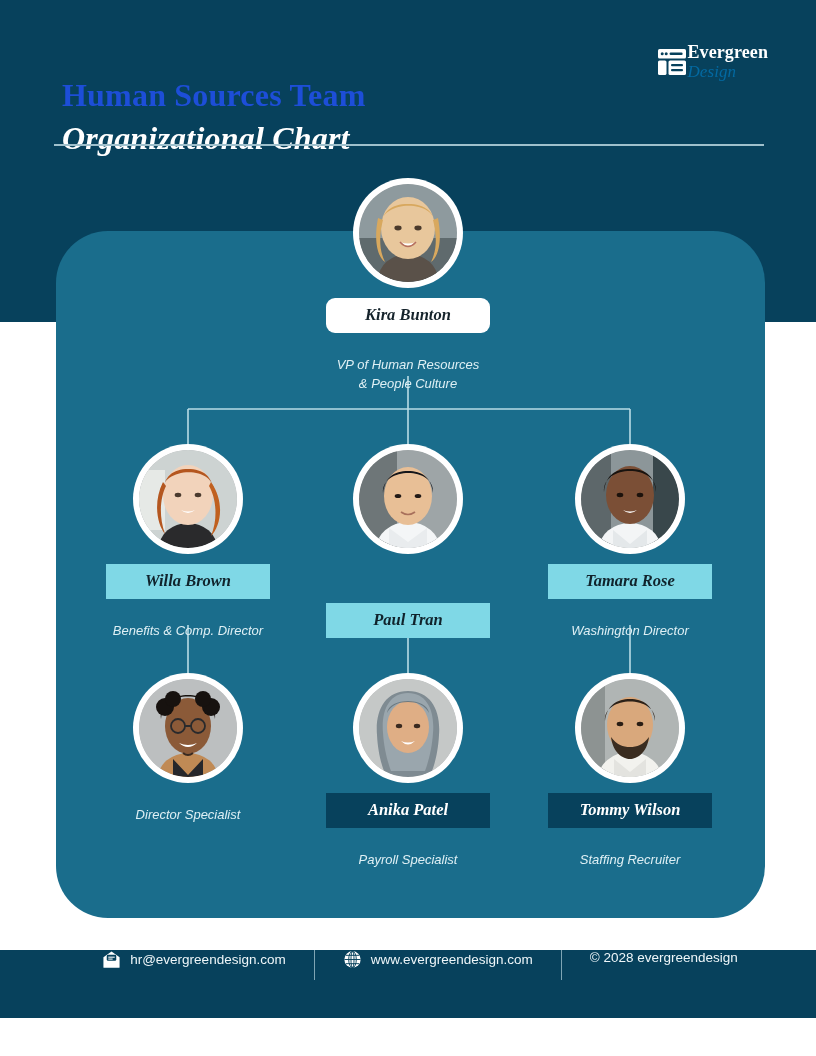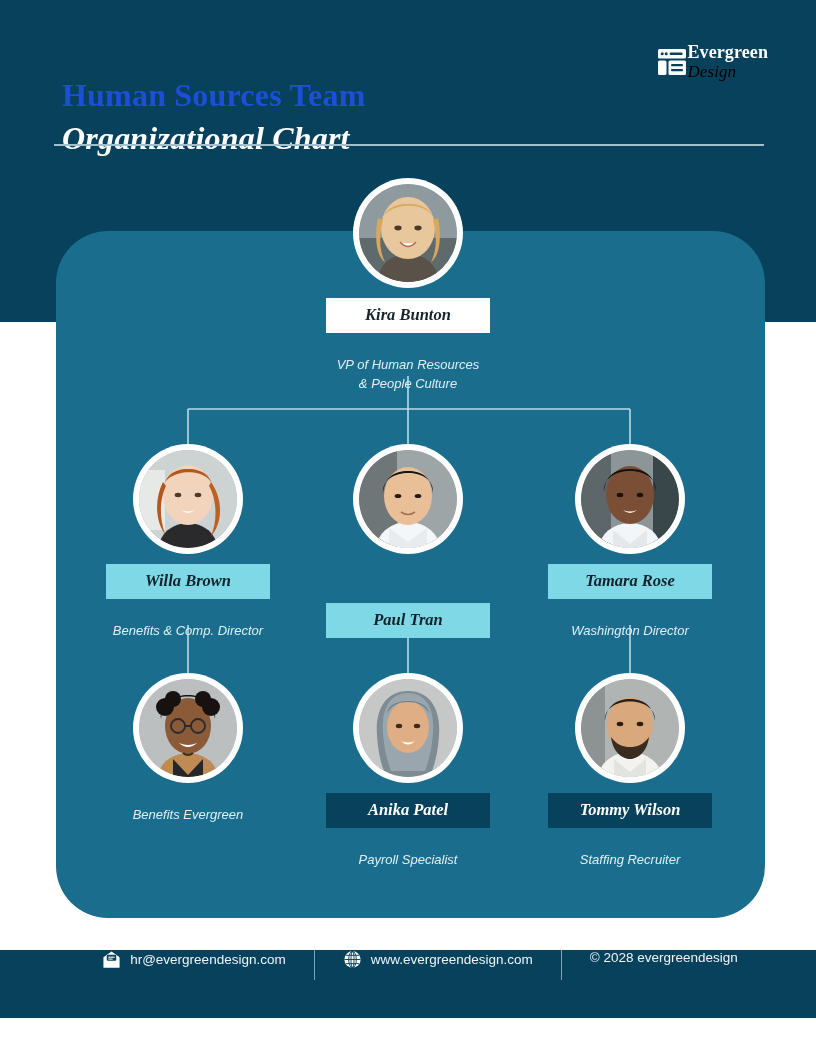--- a/index.html
+++ b/index.html
@@ -100,21 +100,21 @@
     font-family: "Liberation Serif", serif;
     font-weight: bold;
     font-size: 18px;
     color: #ffffff;
     letter-spacing: .1px;
   }
   .logo-bottom {
     font-family: "Liberation Serif", serif;
     font-style: italic;
     font-size: 17px;
-    color: #000000;
+    color: #0369a1;
     margin-top: 2px;
     letter-spacing: .1px;
   }
 
   
   .chart-panel {
     position: absolute;
     left: 56px;
     top: 231px;
     width: 709px;
@@ -167,21 +167,21 @@
     padding: 7px 16px 8px;
     box-sizing: border-box;
     text-align: center;
     font-family: "Liberation Serif", serif;
     font-weight: bold;
     font-style: italic;
     font-size: 16.5px;
     line-height: 20px;
     white-space: nowrap;
   }
-  .name-box.white { background: #ffffff; color: #15232b; }
+  .name-box.white { background: #ffffff; color: #15232b; border-radius: 9px; }
   .name-box.cyan  { background: #7fd8e6; color: #10232c; }
   .name-box.navy  { background: #07415c; color: #ffffff; }
 
   .role {
     margin-top: 23px;
     text-align: center;
     font-family: "Liberation Sans", sans-serif;
     font-style: italic;
     font-size: 13px;
     line-height: 18.5px;
@@ -403,21 +403,21 @@
             <circle cx="64" cy="20" r="8" fill="#17120f"></circle>
             <circle cx="39" cy="47" r="7" fill="none" stroke="#2a2a2c" stroke-width="1.8"></circle>
             <circle cx="59" cy="47" r="7" fill="none" stroke="#2a2a2c" stroke-width="1.8"></circle>
             <line x1="46" y1="47" x2="52" y2="47" stroke="#2a2a2c" stroke-width="1.8"></line>
             <path d="M40 64 Q49 72 58 64 Q49 68 40 64Z" fill="#ffffff"></path>
             <path d="M44 74 Q49 78 54 74" stroke="#3a2a20" stroke-width="2" fill="none"></path>
           </g>
         </svg>
       </div>
     </div>
-    <div class="role">Benefits Evergreen</div>
+    <div class="role">Director Specialist</div>
   </div>
 
   <div class="node" style="left:303px; top:673px; width:210px;">
     <div class="avatar-wrap">
       <div class="avatar">
         <svg viewBox="0 0 98 98" preserveAspectRatio="xMidYMid slice">
           <defs>
               <clipPath id="c5">
                 <circle cx="49" cy="49" r="49"></circle>
               </clipPath>

